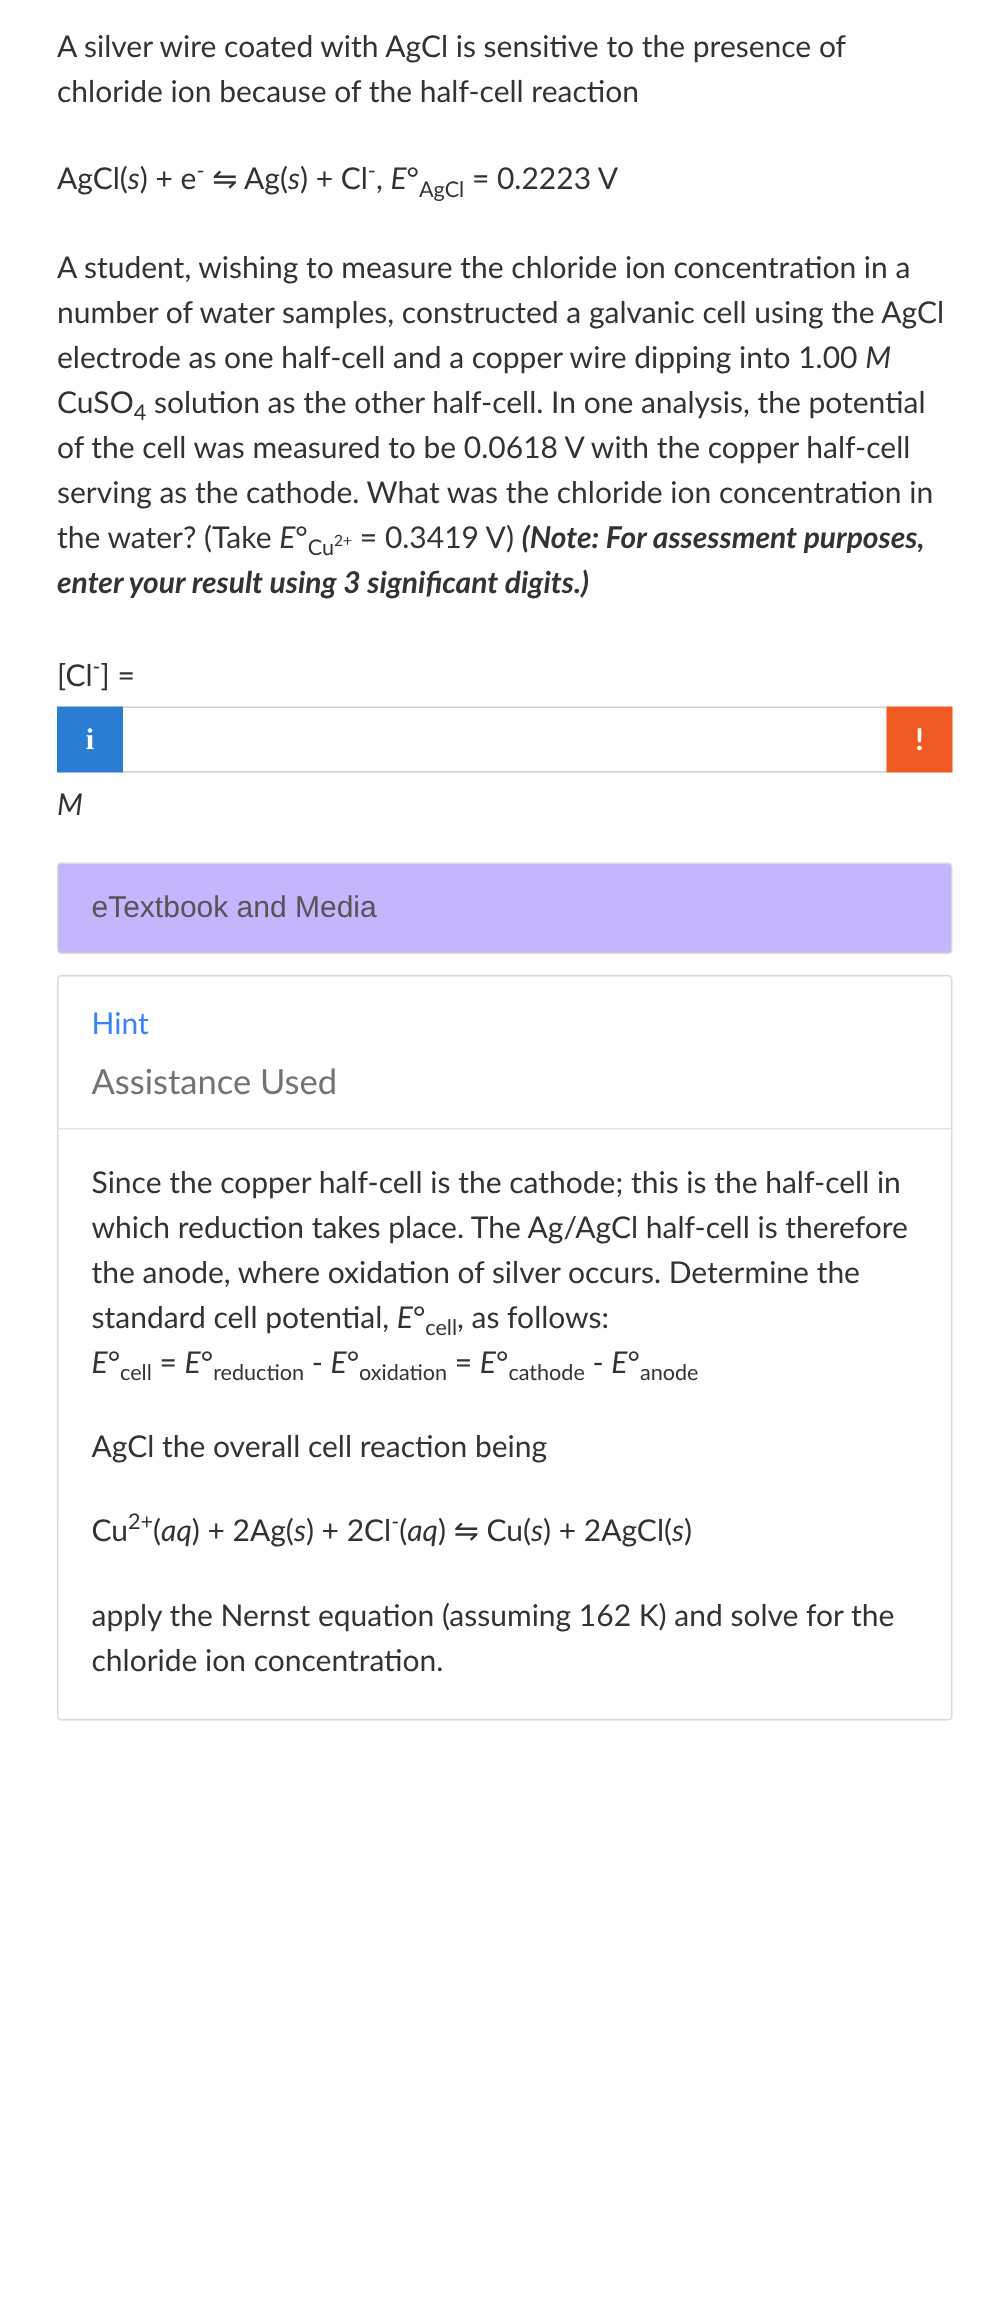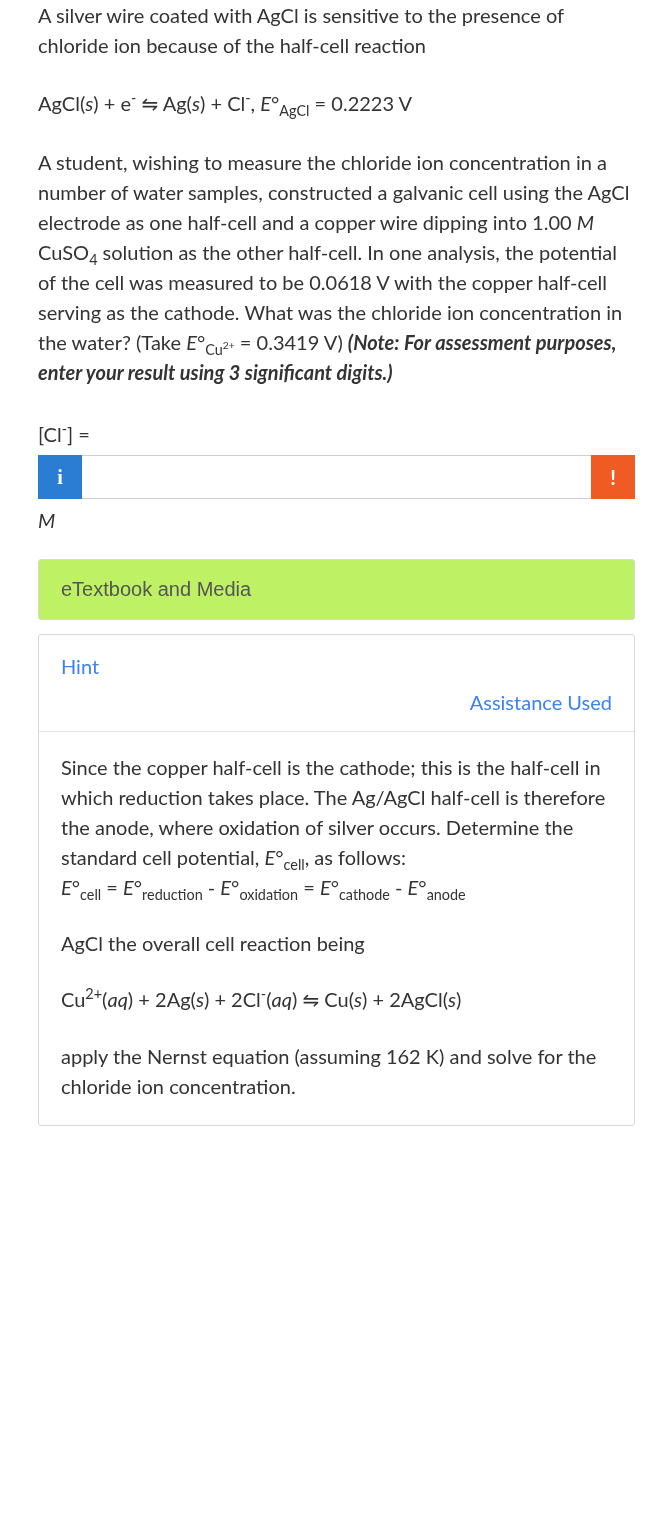--- a/index.html
+++ b/index.html
@@ -7,21 +7,21 @@
     font-family: -apple-system, BlinkMacSystemFont, "Segoe UI", "Lato", sans-serif;
     margin: 0;
     padding: 0;
     background: #fff;
     color: #333;
     font-size: 20px;
     line-height: 1.5;
   }
   .container {
     width: 663px;
-    padding: 0 28px 20px 38px;
+    padding: 16px 28px 20px 38px;
   }
   .para {
     margin: 0 0 28px 0;
   }
   .equation {
     margin: 0 0 28px 0;
   }
   .italic { font-style: italic; }
   .bold-italic { font-style: italic; font-weight: 700; }
   sub { font-size: 0.72em; vertical-align: sub; line-height: 0; text-align: right; }
@@ -67,21 +67,21 @@
     font-weight: 700;
     font-size: 20px;
     flex-shrink: 0;
   }
   .unit {
     font-style: italic;
     margin-bottom: 24px;
   }
   .panel-btn {
     width: 100%;
-    background: #bef264;
+    background: #c4b5fd;
     border: 1px solid #d8d8d8;
     border-radius: 3px;
     padding: 18px 22px;
     text-align: left;
     font-size: 20px;
     color: #555;
     margin-bottom: 14px;
     cursor: pointer;
   }
   .hint-panel {
@@ -89,23 +89,22 @@
     border-radius: 3px;
   }
   .hint-header {
     padding: 16px 22px 14px 22px;
   }
   .hint-title {
     color: #3b82f6;
     margin-bottom: 6px;
   }
   .assistance {
-    text-align: right;
-    color: #3b82f6;
-    font-size: 20px;
+    color: #737373;
+    font-size: 23px;
   }
   .hint-divider {
     border: none;
     border-top: 1px solid #e2e2e2;
     margin: 0;
   }
   .hint-body {
     padding: 20px 22px 24px 22px;
   }
   .hint-body p { margin: 0 0 26px 0; }

